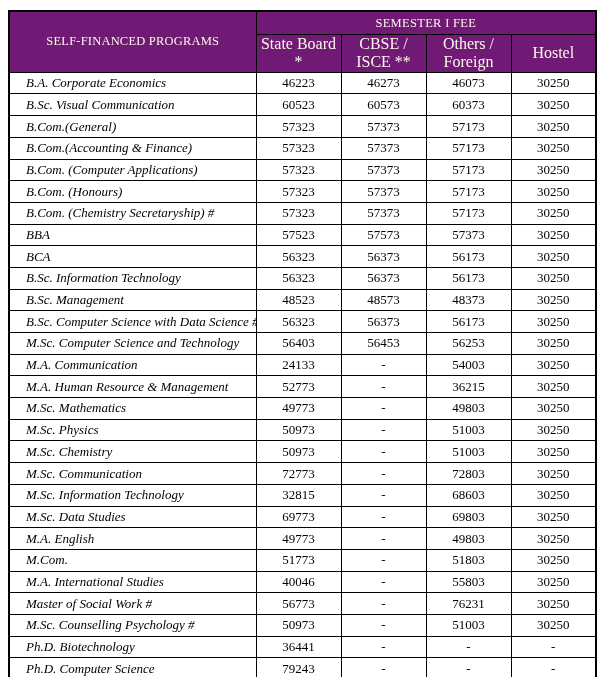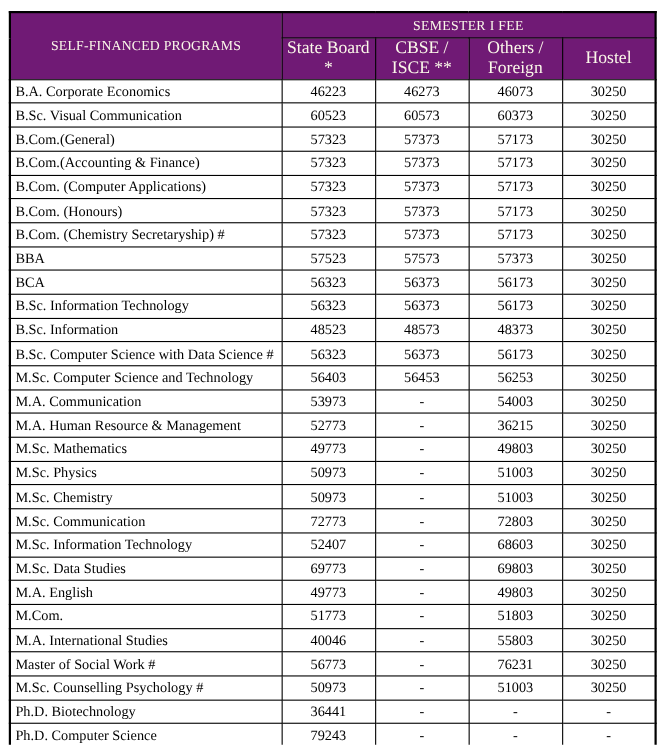--- a/index.html
+++ b/index.html
@@ -55,24 +55,25 @@
     white-space: pre-line;
   }
   .fee-table tbody td {
     height: 20.7px;
     font-size: 13px;
     color: #000000;
     background: #ffffff;
   }
   .fee-table tbody td.program {
     text-align: left;
-    padding-left: 4px;
+    padding-left: 16px;
     padding-right: 2px;
     white-space: nowrap;
     overflow: hidden;
+    font-style: italic;
   }
   .fee-table tbody td.num {
     text-align: center;
   }
 </style>
 </head>
 <body>
 
 <div class="page">
   <div class="table-wrap">
@@ -163,21 +164,21 @@
             <td class="num">30250</td>
           </tr>
           <tr>
             <td class="program">B.Sc. Information Technology</td>
             <td class="num">56323</td>
             <td class="num">56373</td>
             <td class="num">56173</td>
             <td class="num">30250</td>
           </tr>
           <tr>
-            <td class="program">B.Sc. Information</td>
+            <td class="program">B.Sc. Management</td>
             <td class="num">48523</td>
             <td class="num">48573</td>
             <td class="num">48373</td>
             <td class="num">30250</td>
           </tr>
           <tr>
             <td class="program">B.Sc. Computer Science with Data Science #</td>
             <td class="num">56323</td>
             <td class="num">56373</td>
             <td class="num">56173</td>
@@ -185,21 +186,21 @@
           </tr>
           <tr>
             <td class="program">M.Sc. Computer Science and Technology</td>
             <td class="num">56403</td>
             <td class="num">56453</td>
             <td class="num">56253</td>
             <td class="num">30250</td>
           </tr>
           <tr>
             <td class="program">M.A. Communication</td>
-            <td class="num">53973</td>
+            <td class="num">24133</td>
             <td class="num">-</td>
             <td class="num">54003</td>
             <td class="num">30250</td>
           </tr>
           <tr>
             <td class="program">M.A. Human Resource &amp; Management</td>
             <td class="num">52773</td>
             <td class="num">-</td>
             <td class="num">36215</td>
             <td class="num">30250</td>
@@ -227,21 +228,21 @@
           </tr>
           <tr>
             <td class="program">M.Sc. Communication</td>
             <td class="num">72773</td>
             <td class="num">-</td>
             <td class="num">72803</td>
             <td class="num">30250</td>
           </tr>
           <tr>
             <td class="program">M.Sc. Information Technology</td>
-            <td class="num">52407</td>
+            <td class="num">32815</td>
             <td class="num">-</td>
             <td class="num">68603</td>
             <td class="num">30250</td>
           </tr>
           <tr>
             <td class="program">M.Sc. Data Studies</td>
             <td class="num">69773</td>
             <td class="num">-</td>
             <td class="num">69803</td>
             <td class="num">30250</td>

